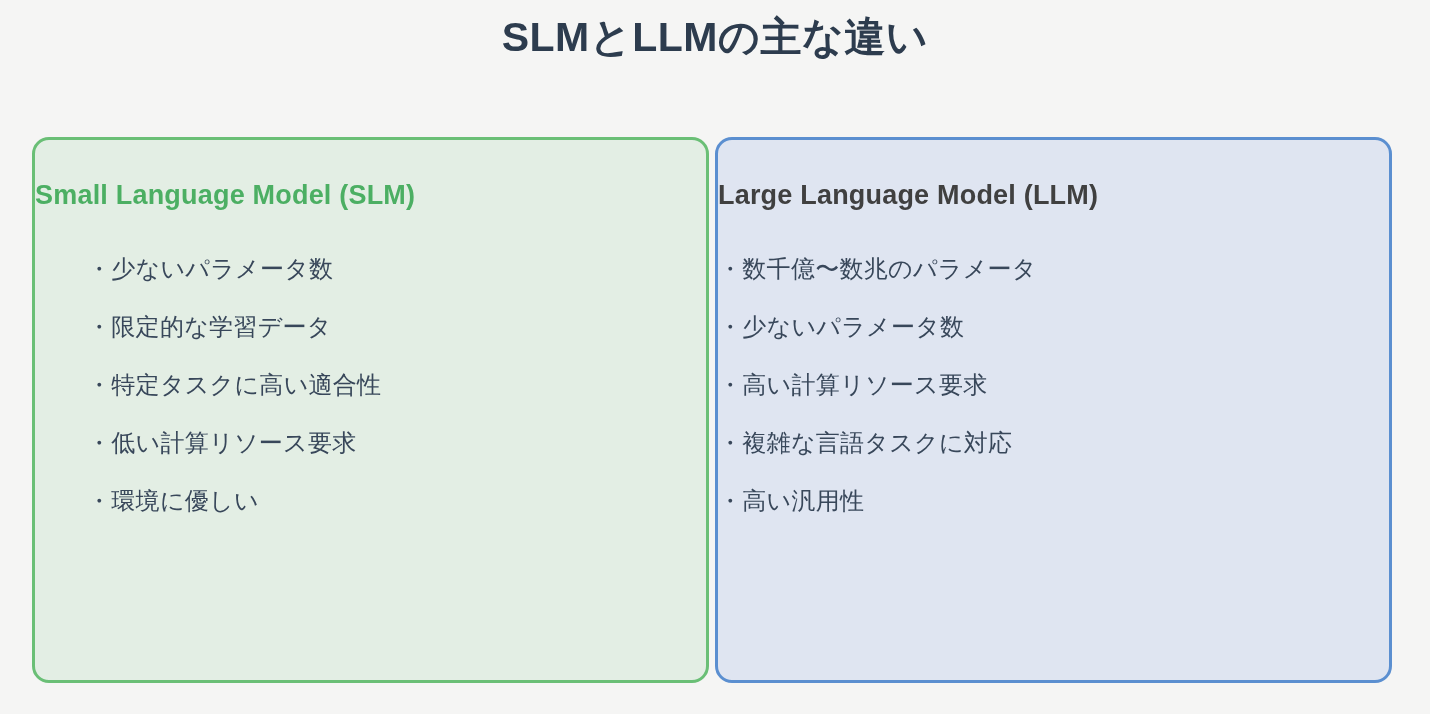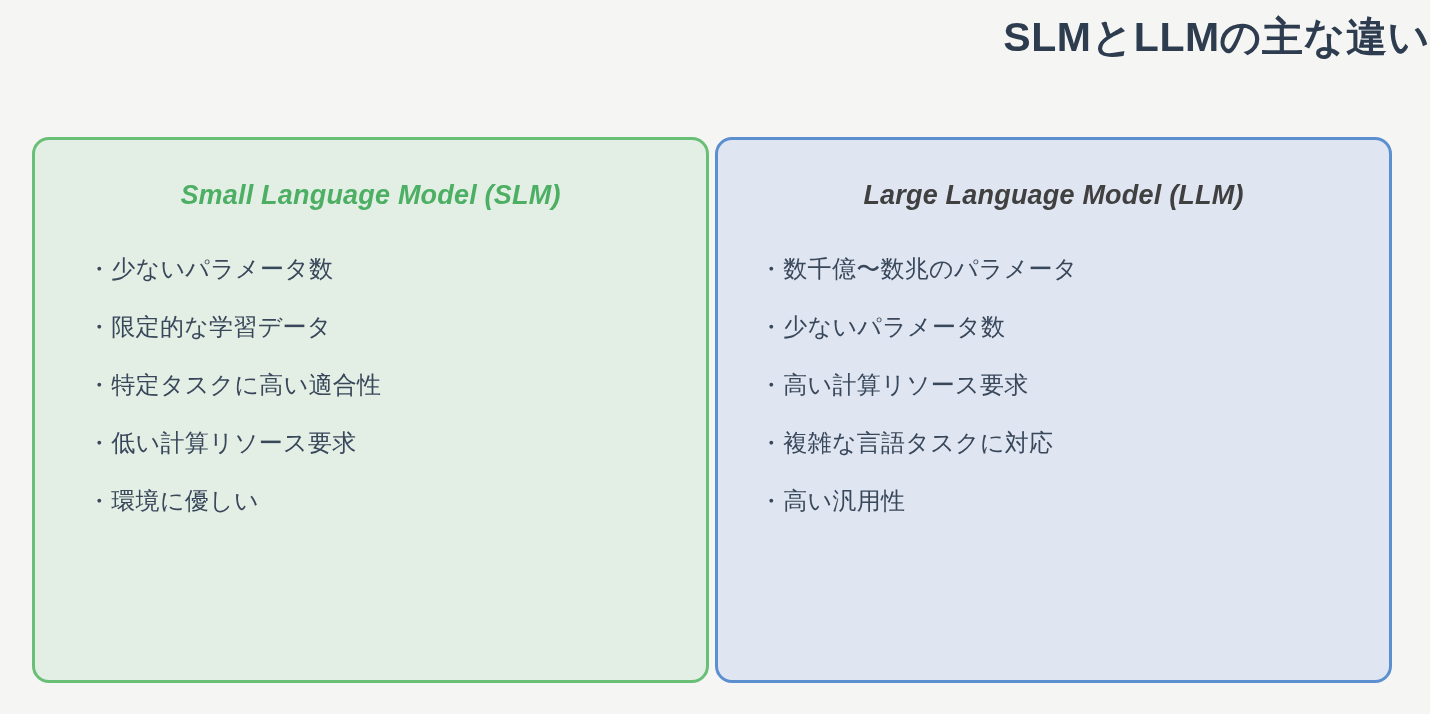--- a/index.html
+++ b/index.html
@@ -15,21 +15,21 @@
     font-family: "Liberation Sans", "DejaVu Sans", sans-serif;
     color: #2d3c4e;
     position: relative;
   }
 
   .page-title {
     position: absolute;
     top: 12px;
     left: 0;
     width: 1430px;
-    text-align: right;
+    text-align: center;
     font-size: 41px;
     font-weight: bold;
     letter-spacing: 0.5px;
     color: #2d3c4e;
     line-height: 1.25;
   }
 
   .cards {
     position: absolute;
     top: 137px;
@@ -52,38 +52,36 @@
     background: #e3eee4;
     border-color: #6abf76;
   }
 
   .card-llm {
     background: #dfe5f1;
     border-color: #5b8fd0;
   }
 
   .card-header {
-    text-align: center;
     font-size: 27px;
     font-weight: bold;
     line-height: 1.3;
     letter-spacing: 0.2px;
-    font-style: italic;
   }
 
   .card-slm .card-header { color: #4caf63; }
   .card-llm .card-header { color: #404040; }
 
   .feature-list {
     list-style: none;
     margin-top: 27px;
   }
 
   .card-slm .feature-list { padding-left: 52px; }
-  .card-llm .feature-list { padding-left: 41px; }
+  .card-llm .feature-list { }
 
   .feature-item {
     font-size: 24px;
     line-height: 58px;
     color: #38475a;
     white-space: nowrap;
     letter-spacing: 0.3px;
   }
 </style>
 </head>

